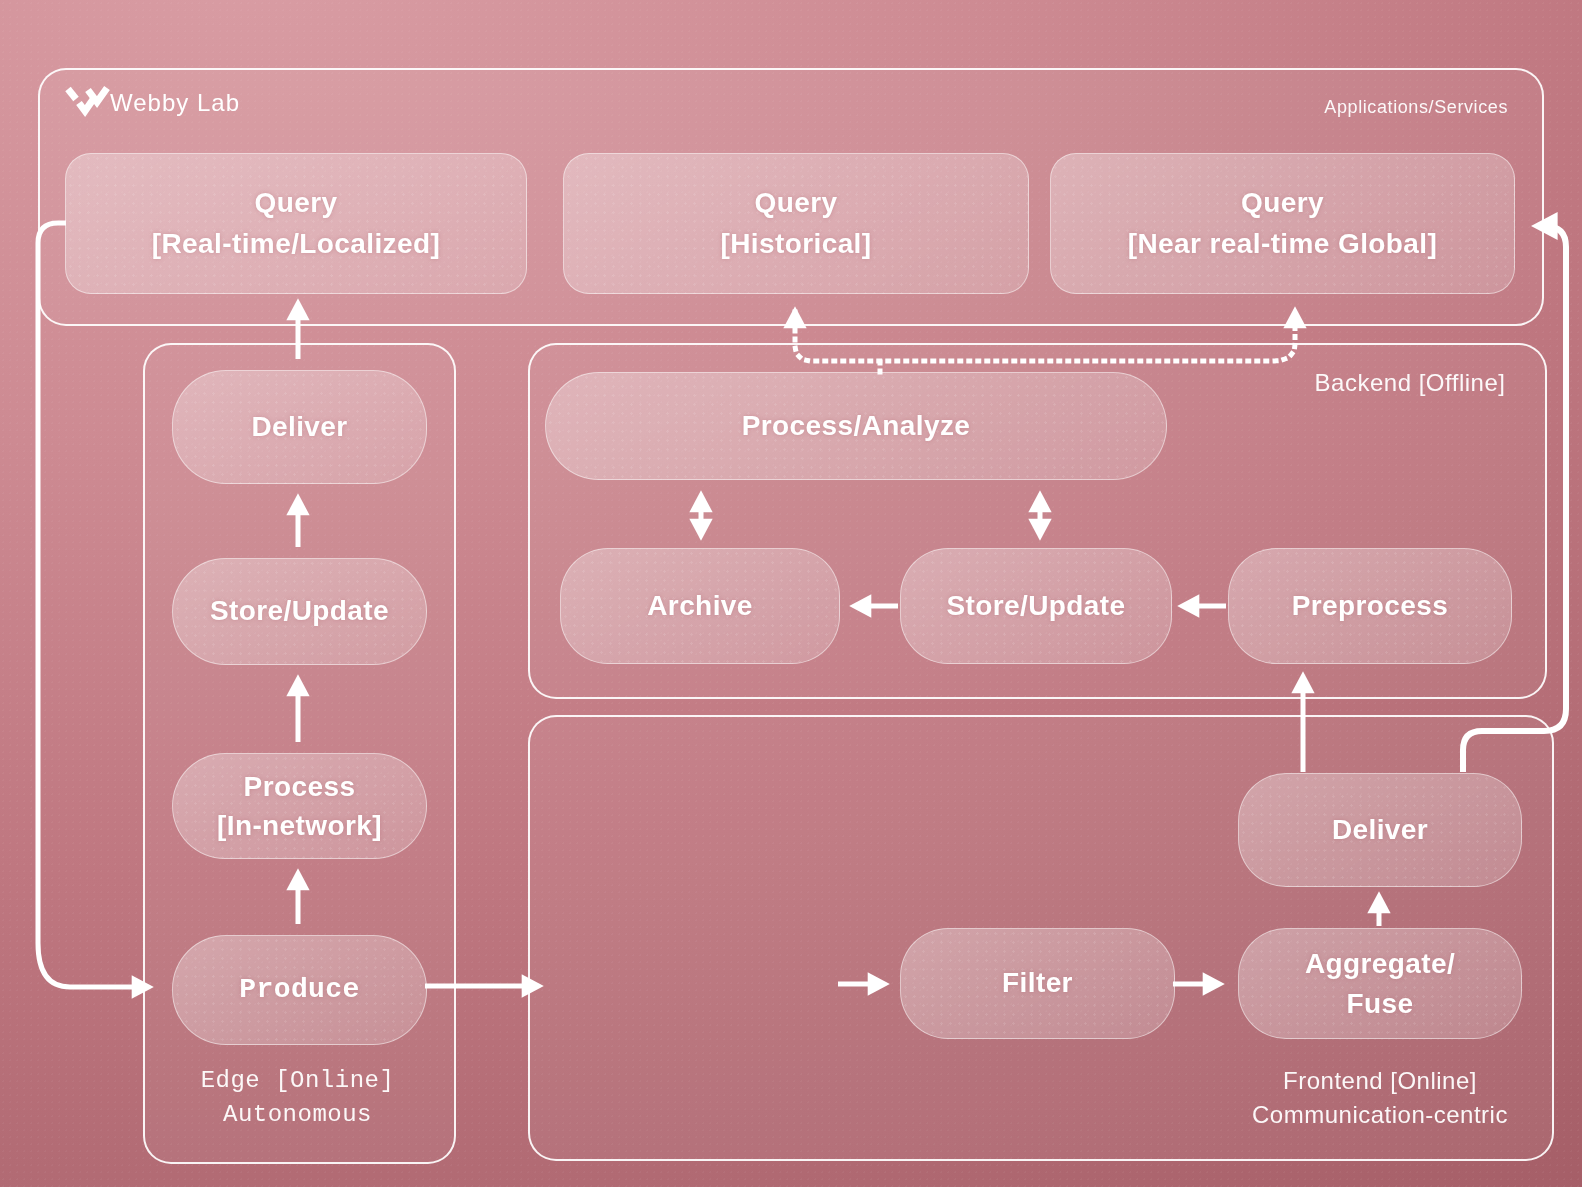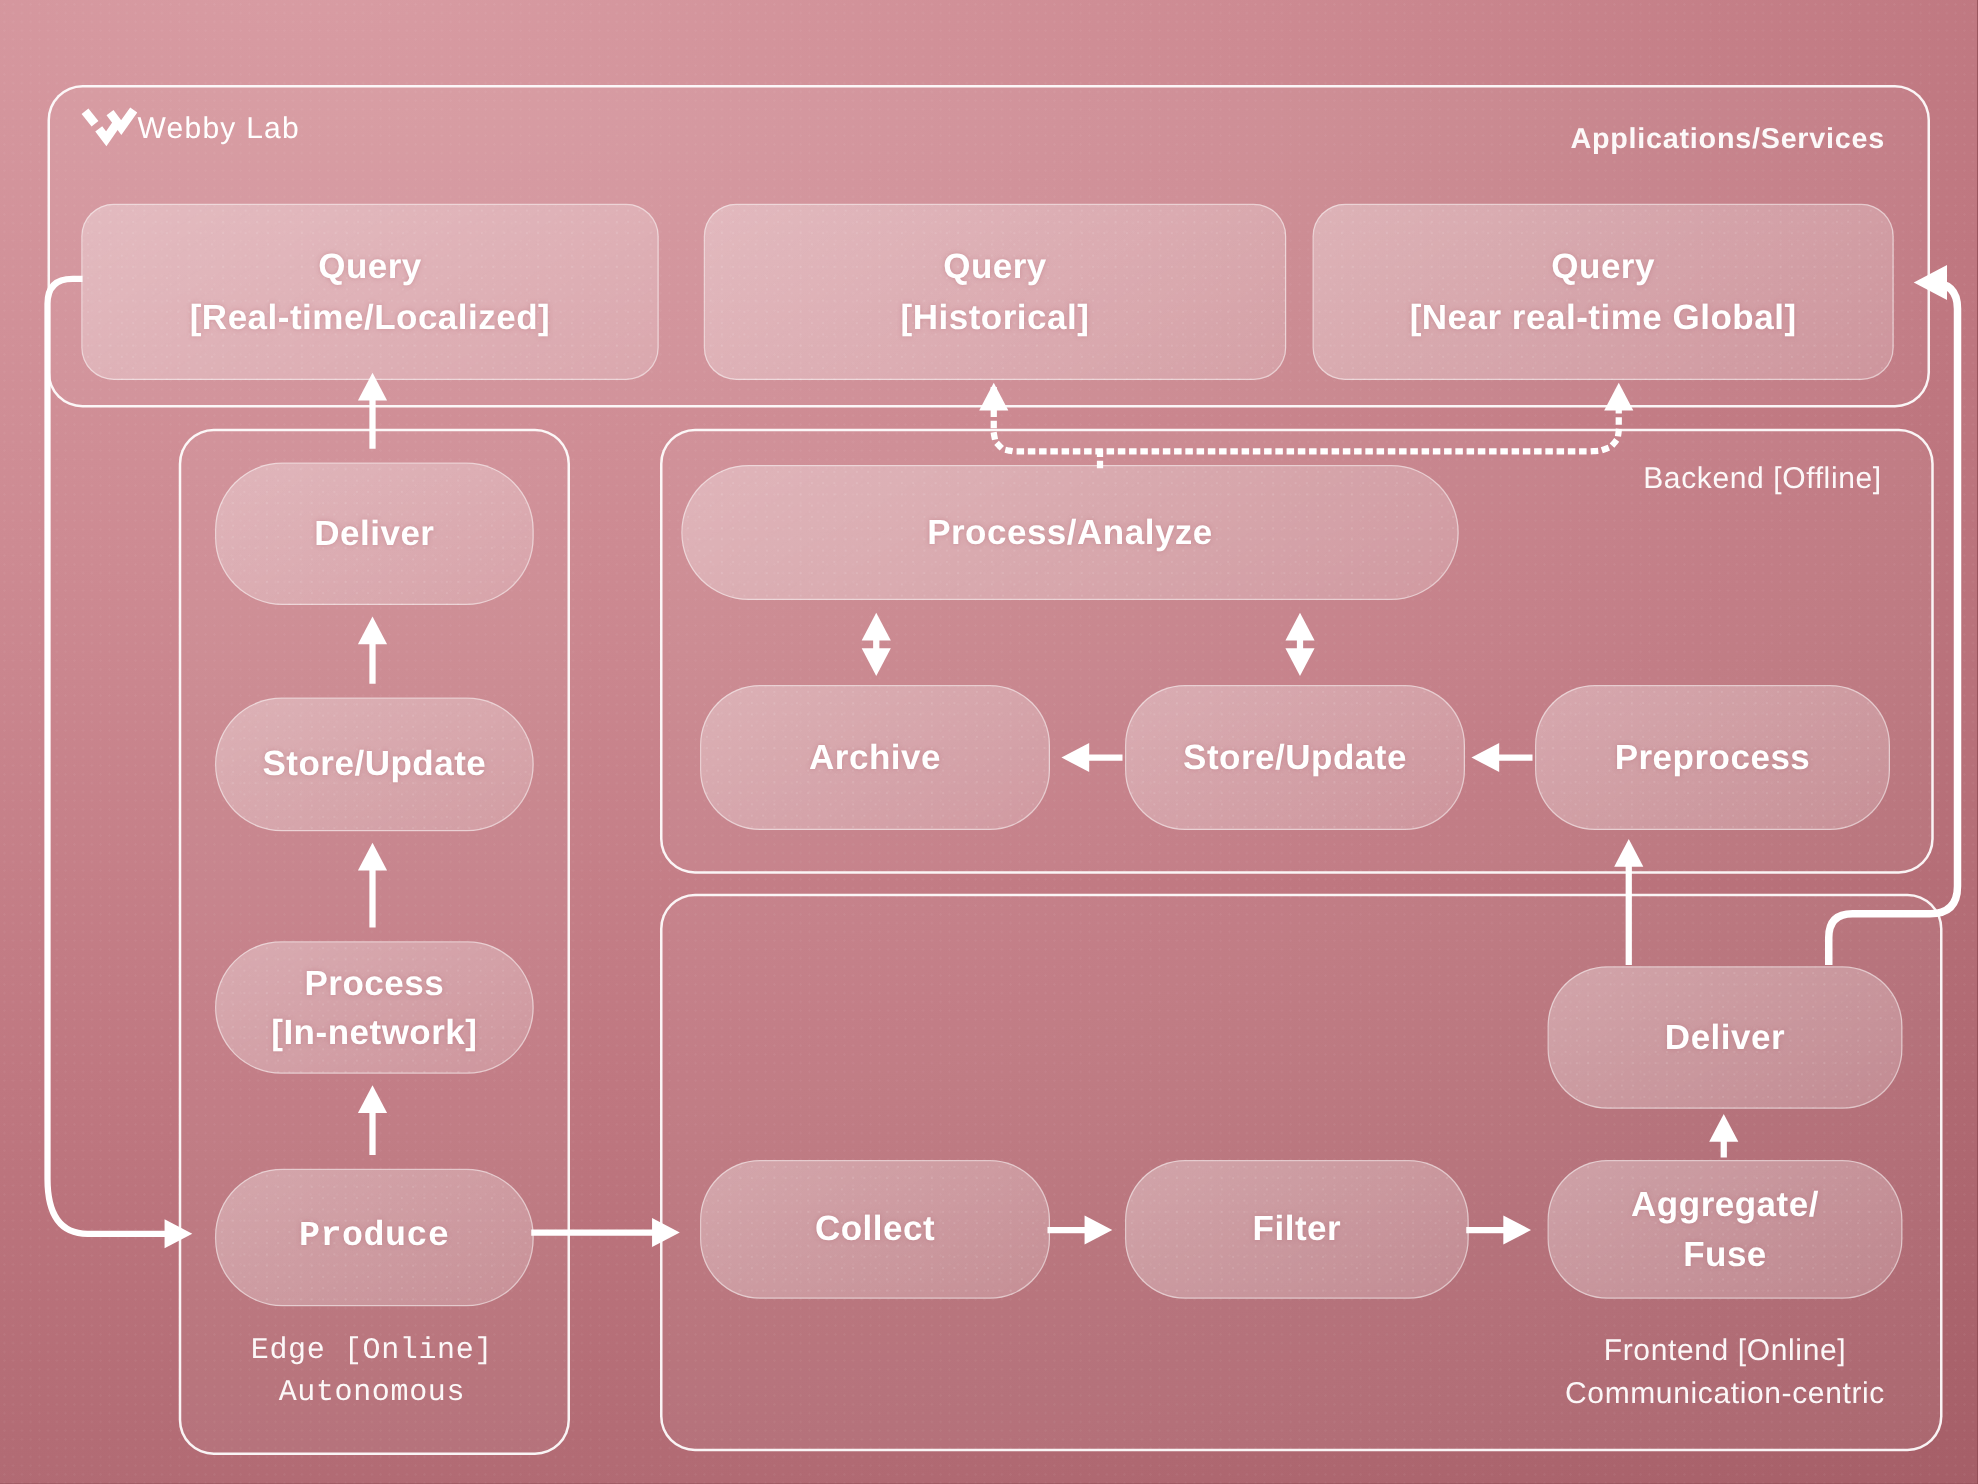--- a/index.html
+++ b/index.html
@@ -27,30 +27,30 @@
     color:#fff;font-weight:700;font-size:28px;letter-spacing:.4px;
     line-height:1.45;
     background-image:
       radial-gradient(rgba(255,255,255,0.10) 1.1px, rgba(255,255,255,0) 1.1px),
       linear-gradient(150deg, rgba(255,255,255,0.33), rgba(255,255,255,0.19));
     background-size:9px 9px,100% 100%;
     border:1.5px solid rgba(255,255,255,0.48);
     border-radius:54px;
     text-shadow:0 0 4px rgba(170,90,100,0.35);
   }
-  .querybox{border-radius:26px;margin-top:10px;}
+  .querybox{border-radius:26px;}
   .caption{
     position:absolute;
     font-weight:300;font-size:24px;line-height:34px;
     color:rgba(255,255,255,0.95);
     text-align:center;letter-spacing:.5px;
   }
   .app-label{
     position:absolute;
-    font-weight:700;font-size:23px;letter-spacing:.6px;
+    font-weight:400;font-size:18px;letter-spacing:.6px;
     color:rgba(255,255,255,0.95);
   }
   .logo{
     position:absolute;left:64px;top:85px;
     display:flex;align-items:center;gap:0;
   }
   .logo-text{font-size:24px;font-weight:500;letter-spacing:1px;color:#fff;}
   svg.flow{position:absolute;left:0;top:0;z-index:6;pointer-events:none;}
   .node-layer{position:absolute;inset:0;z-index:3;}
 </style>
@@ -119,23 +119,20 @@
     <div class="pill" style="left:900px;top:548px;width:270px;height:114px;border-radius:48px;">
       <div>Store/Update</div>
     </div>
     <div class="pill" style="left:1228px;top:548px;width:282px;height:114px;border-radius:48px;">
       <div>Preprocess</div>
     </div>
     <div class="caption" style="left:1285px;top:366px;width:250px;">
       <div>Backend [Offline]</div>
     </div>
 
-    <div class="pill" style="left:560px;top:928px;width:278px;height:109px;border-radius:48px;">
-      <div>Collect</div>
-    </div>
     <div class="pill" style="left:900px;top:928px;width:273px;height:109px;border-radius:48px;">
       <div>Filter</div>
     </div>
     <div class="pill" style="left:1238px;top:928px;width:282px;height:109px;border-radius:48px;line-height:1.4;justify-content:center;">
       <div>Aggregate/</div>
       <div>Fuse</div>
     </div>
     <div class="pill" style="left:1238px;top:773px;width:282px;height:112px;border-radius:48px;">
       <div>Deliver</div>
     </div>

